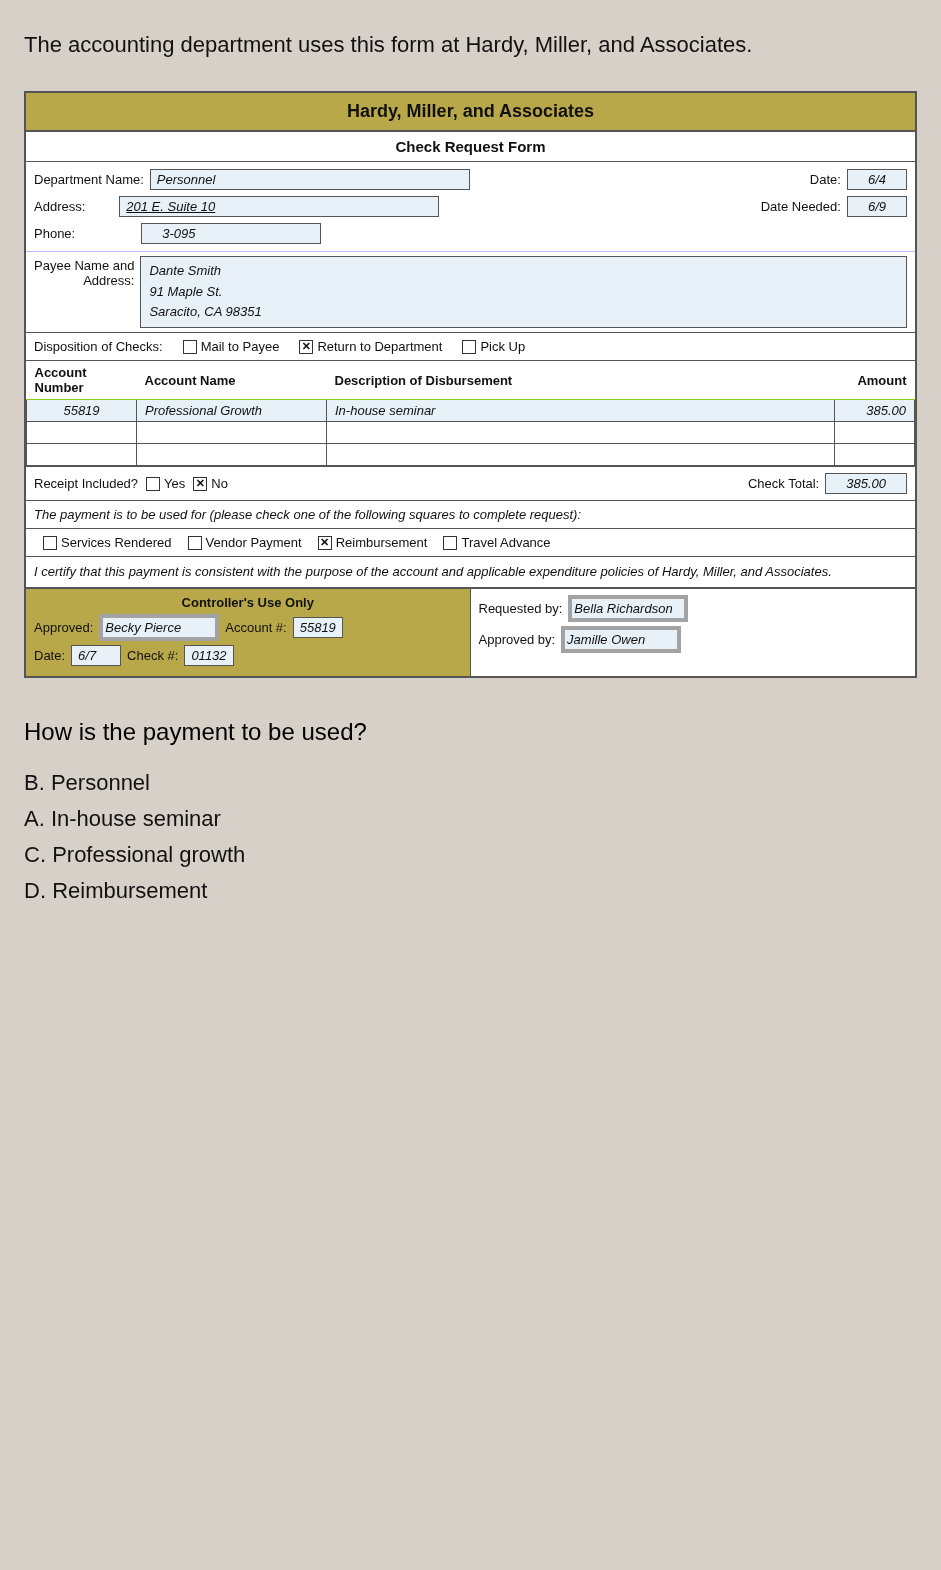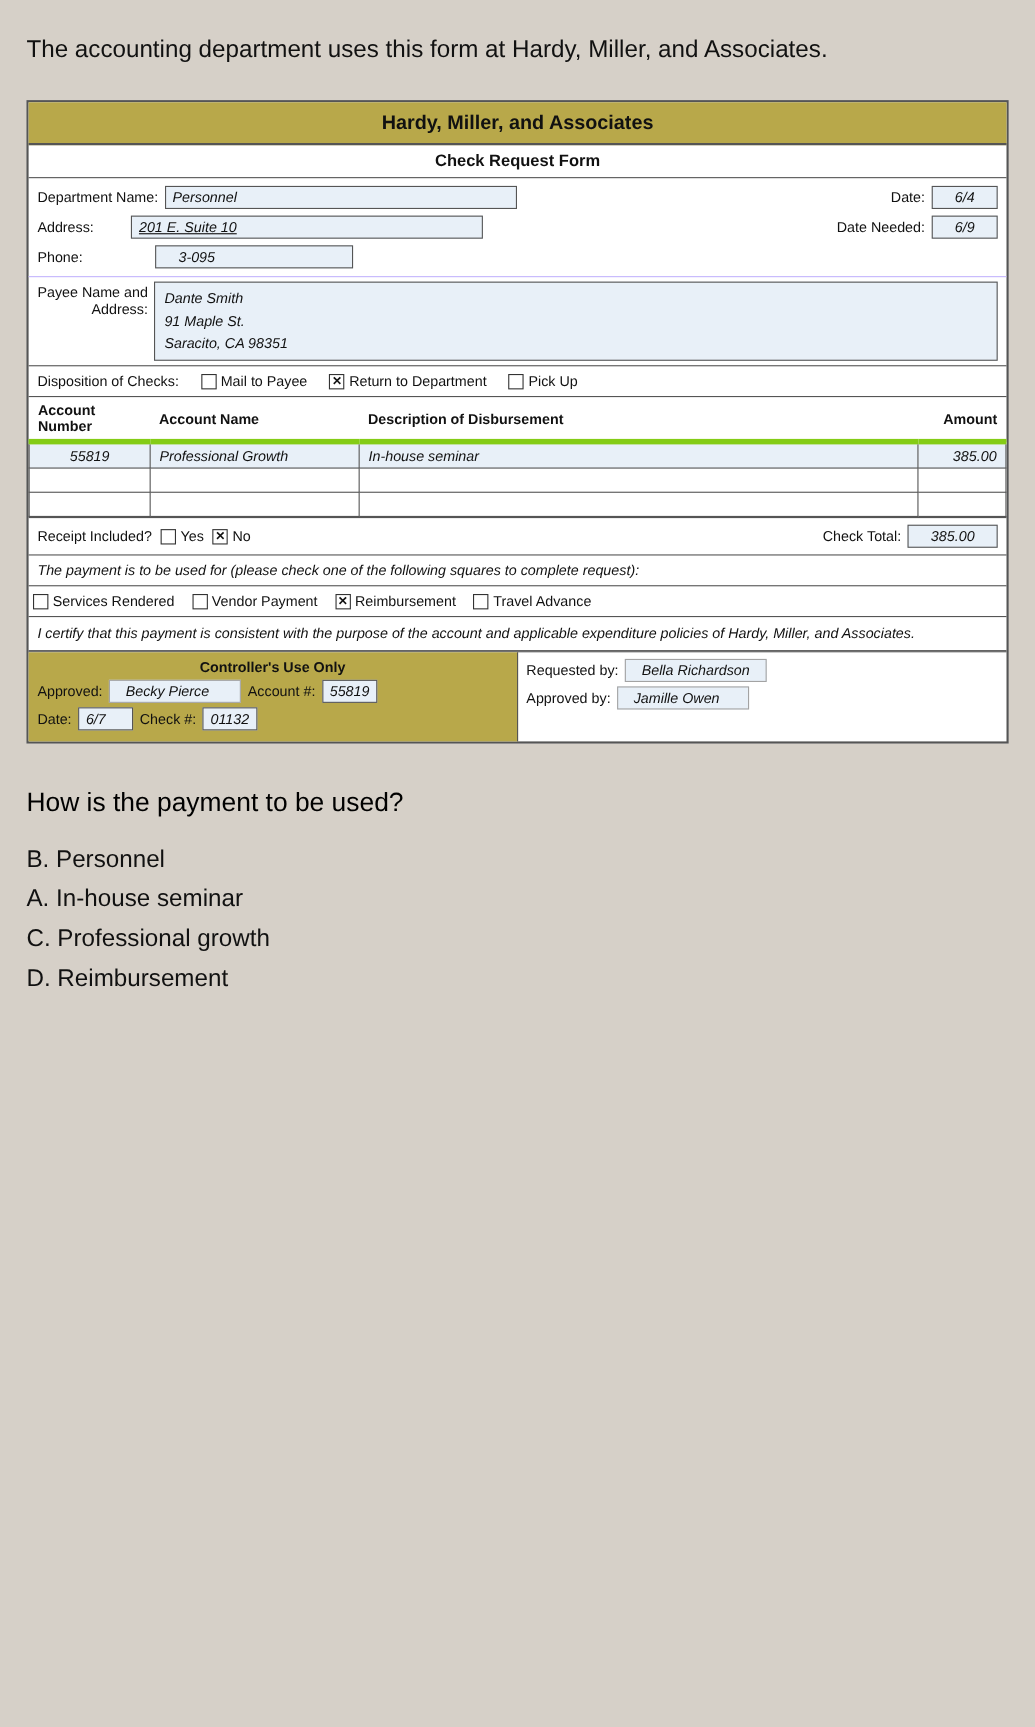--- a/index.html
+++ b/index.html
@@ -150,21 +150,21 @@
       background: #e8f0f8;
       height: 22px;
     }
     .accounts-table td.empty {
       background: #fff;
     }
     .accounts-table thead tr {
       border-bottom: 1px solid #555;
     }
     .accounts-header-row th {
-      border-bottom: 5px solid #84cc16;
+      border-bottom: 1px solid #84cc16;
     }
     .receipt-row {
       display: flex;
       align-items: center;
       justify-content: space-between;
       padding: 6px 8px;
       border-bottom: 1px solid #555;
       font-size: 13px;
     }
     .receipt-left {
@@ -179,21 +179,21 @@
     }
     .payment-note {
       font-size: 13px;
       padding: 6px 8px;
       border-bottom: 1px solid #555;
       font-style: italic;
     }
     .services-row {
       display: flex;
       align-items: center;
-      padding: 6px 4px;
+      padding: 6px 17px;
       gap: 16px;
       font-size: 13px;
       border-bottom: 1px solid #555;
     }
     .certify-section {
       padding: 6px 8px;
       font-size: 13px;
       font-style: italic;
       border-bottom: 1px solid #555;
       line-height: 1.4;
@@ -234,22 +234,22 @@
     }
     .small-field {
       border: 1px solid #555;
       padding: 2px 6px;
       font-size: 13px;
       font-style: italic;
       background: #e8f0f8;
       min-width: 50px;
     }
     .medium-field {
-      border: 1px solid #a3a3a3;
-      padding: 2px 14px;
+      border: 4px solid #a3a3a3;
+      padding: 2px 2px;
       font-size: 13px;
       font-style: italic;
       background: #e8f0f8;
       min-width: 120px;
     }
     .question-section {
       margin-top: 10px;
       margin-bottom: 20px;
     }
     .question-text {

